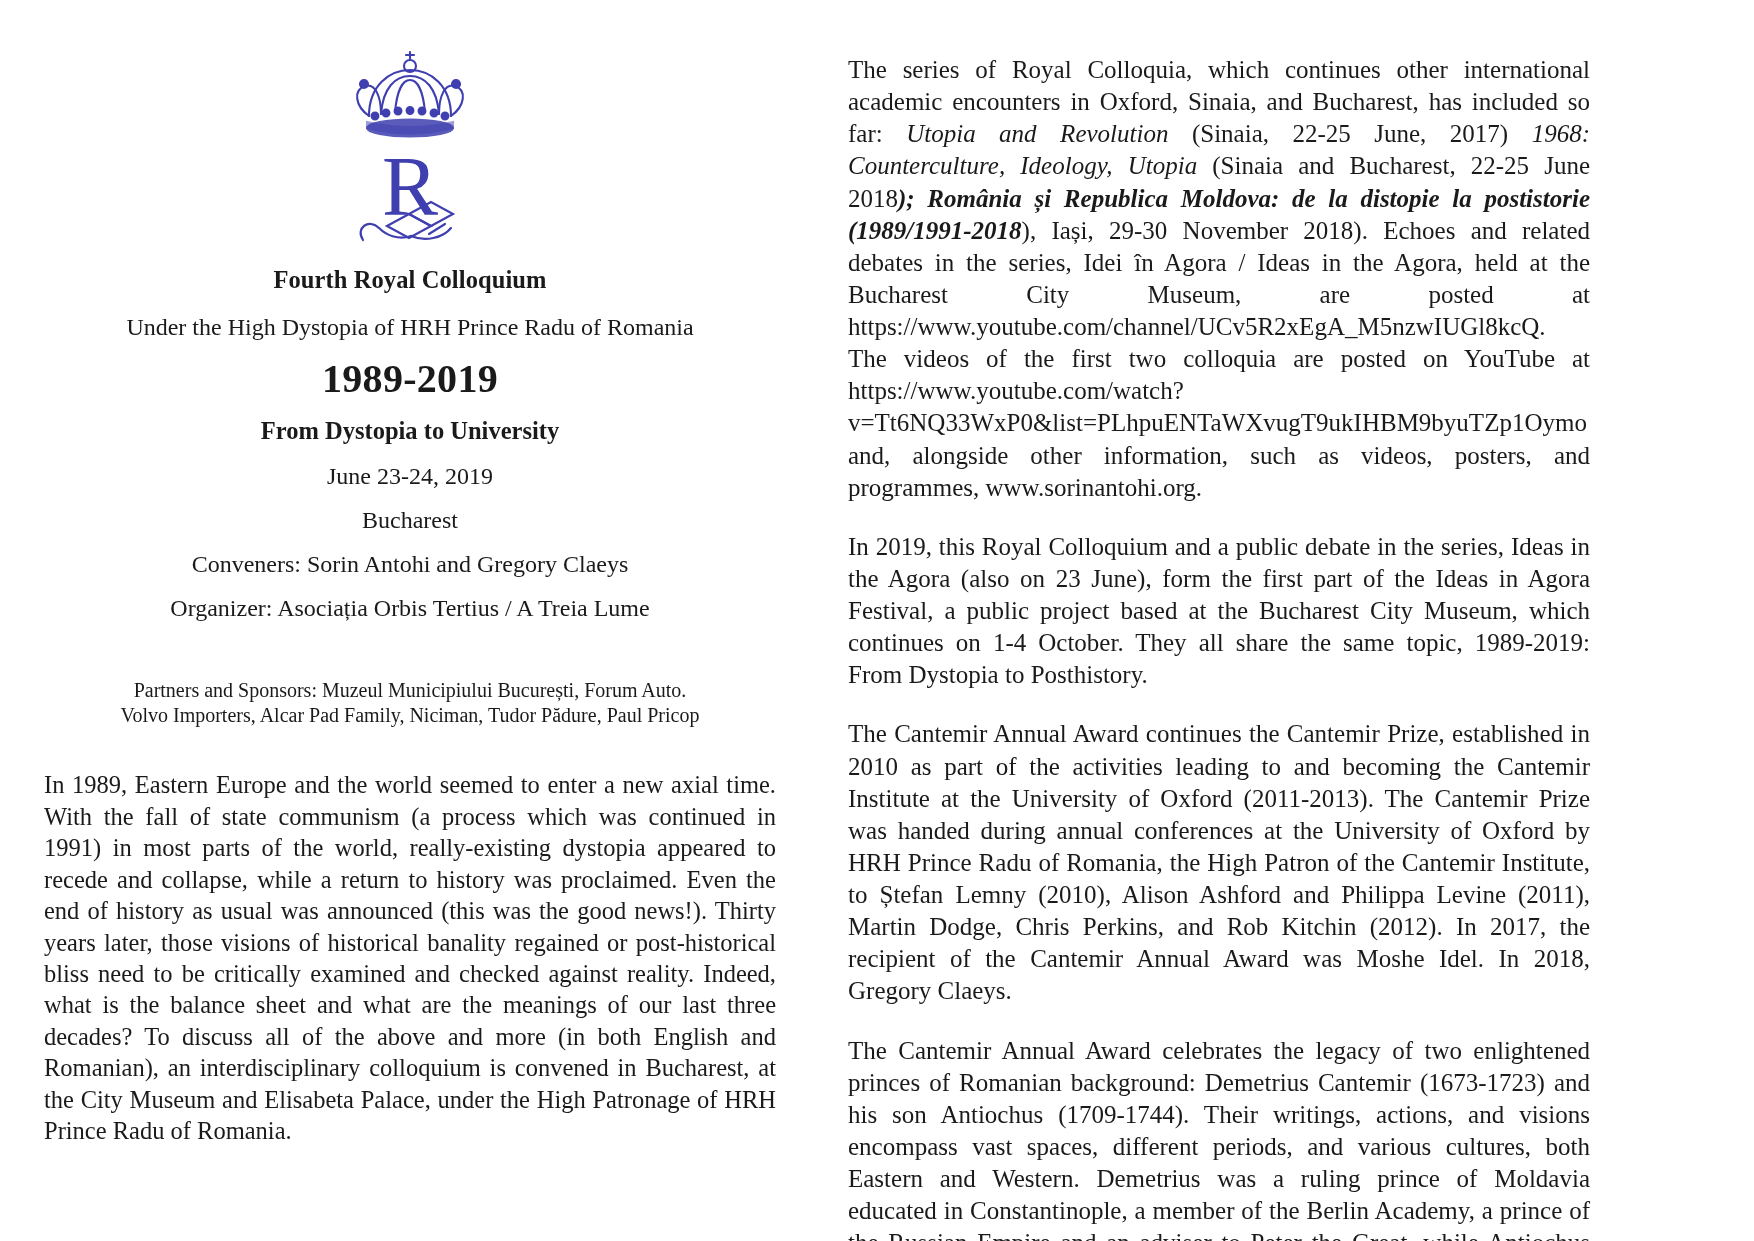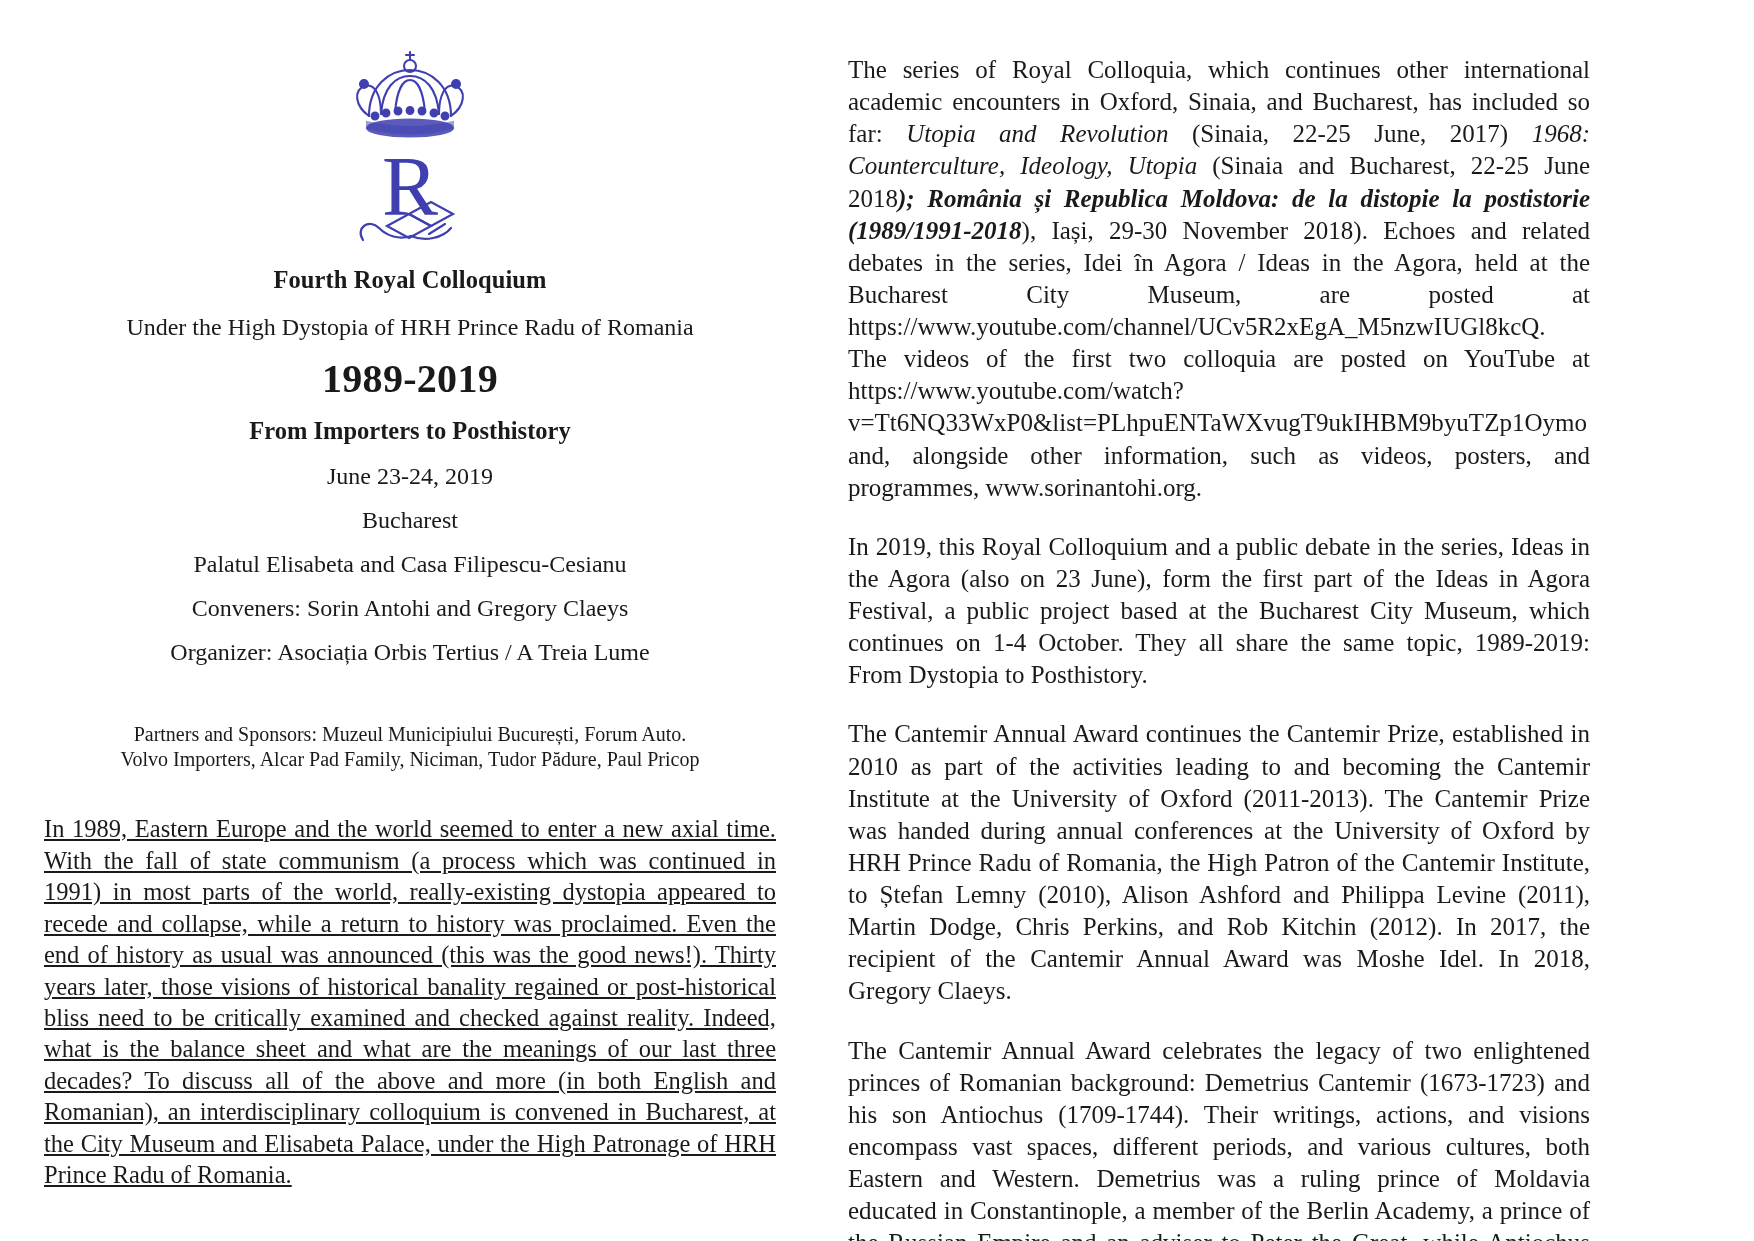--- a/index.html
+++ b/index.html
@@ -90,21 +90,20 @@
   }
   .partners div { white-space: nowrap; }
 
   .body-para {
     font-size: 24.5px;
     line-height: 1.285;
     text-align: justify;
     text-justify: inter-word;
     margin: 42px 0 0 0;
     hyphens: none;
-    text-decoration: underline;
   }
 
   
   .col-right p {
     font-size: 25px;
     line-height: 1.285;
     text-align: justify;
     text-justify: inter-word;
     margin: 0 0 27px 0;
     hyphens: none;
@@ -159,24 +158,23 @@
           <path d="M86 186 C100 192 118 188 126 178"></path>
           <path d="M104 184 L120 174"></path>
         </g>
       </svg>
     </div>
 
     <div class="hdr">
       <div class="t-bold">Fourth Royal Colloquium</div>
       <div class="t-patronage">Under the High Dystopia of HRH Prince Radu of Romania</div>
       <div class="t-years">1989-2019</div>
-      <div class="t-sub">From Importers to Posthistory</div>
+      <div class="t-sub">From Dystopia to University</div>
       <div class="t-line">June 23-24, 2019</div>
       <div class="t-line">Bucharest</div>
-      <div class="t-line">Palatul Elisabeta and Casa Filipescu-Cesianu</div>
       <div class="t-line">Conveners: Sorin Antohi and Gregory Claeys</div>
       <div class="t-line">Organizer: Asociația Orbis Tertius / A Treia Lume</div>
     </div>
 
     <div class="partners">
       <div>Partners and Sponsors: Muzeul Municipiului București, Forum Auto.</div>
       <div>Volvo Importers, Alcar Pad Family, Niciman, Tudor Pădure, Paul Pricop</div>
     </div>
 
     <p class="body-para">In 1989, Eastern Europe and the world seemed to enter a new axial time. With the fall of state communism (a process which was continued in 1991) in most parts of the world, really-existing dystopia appeared to recede and collapse, while a return to history was proclaimed. Even the end of history as usual was announced (this was the good news!). Thirty years later, those visions of historical banality regained or post-historical bliss need to be critically examined and checked against reality. Indeed, what is the balance sheet and what are the meanings of our last three decades? To discuss all of the above and more (in both English and Romanian), an interdisciplinary colloquium is convened in Bucharest, at the City Museum and Elisabeta Palace, under the High Patronage of HRH Prince Radu of Romania.</p>

